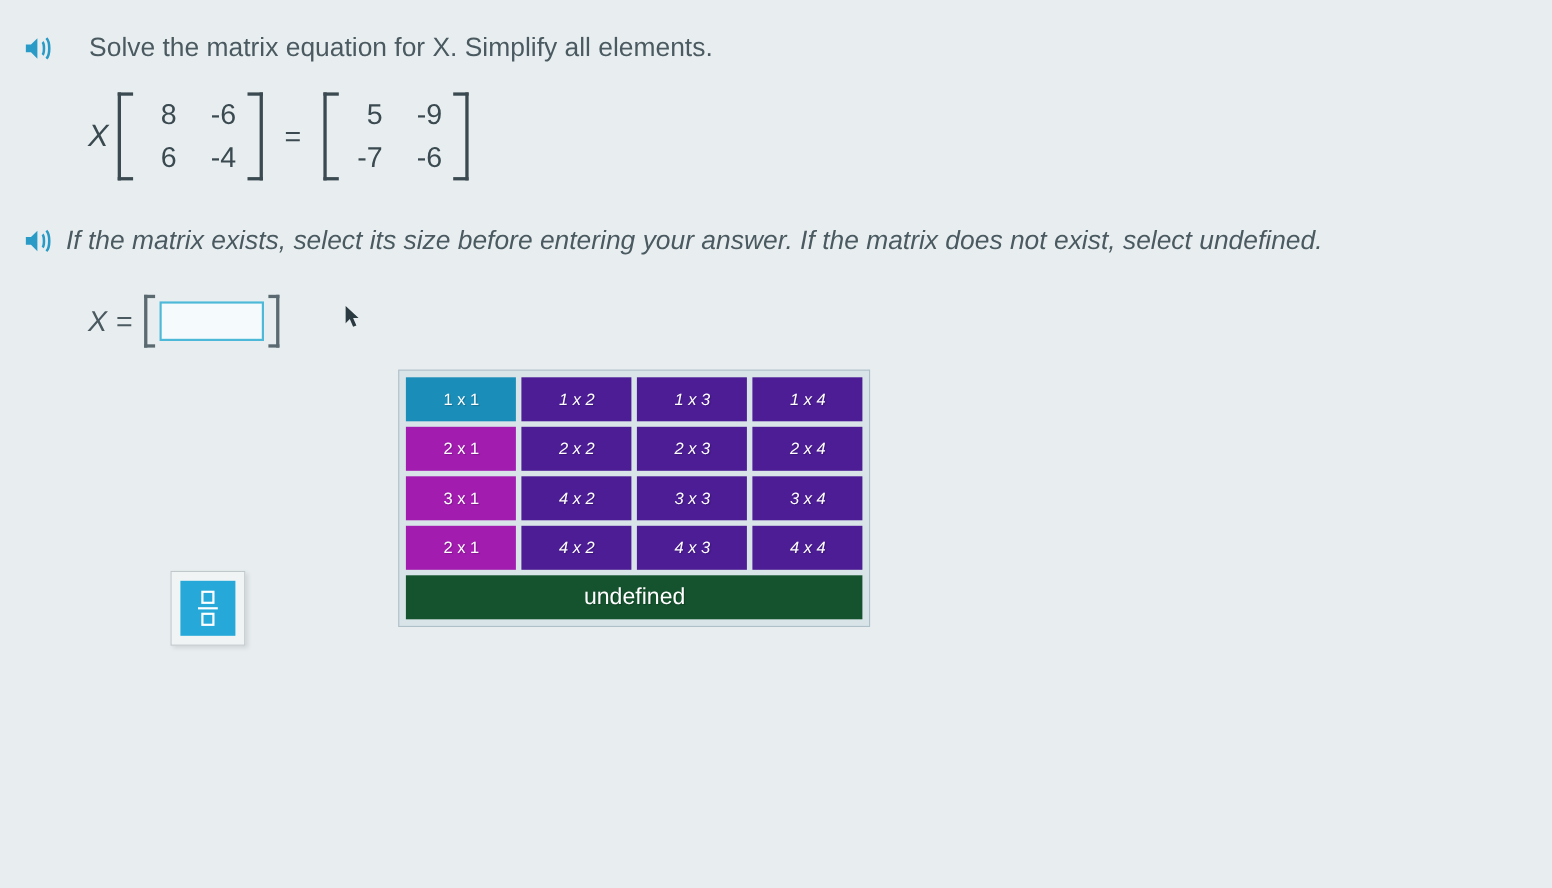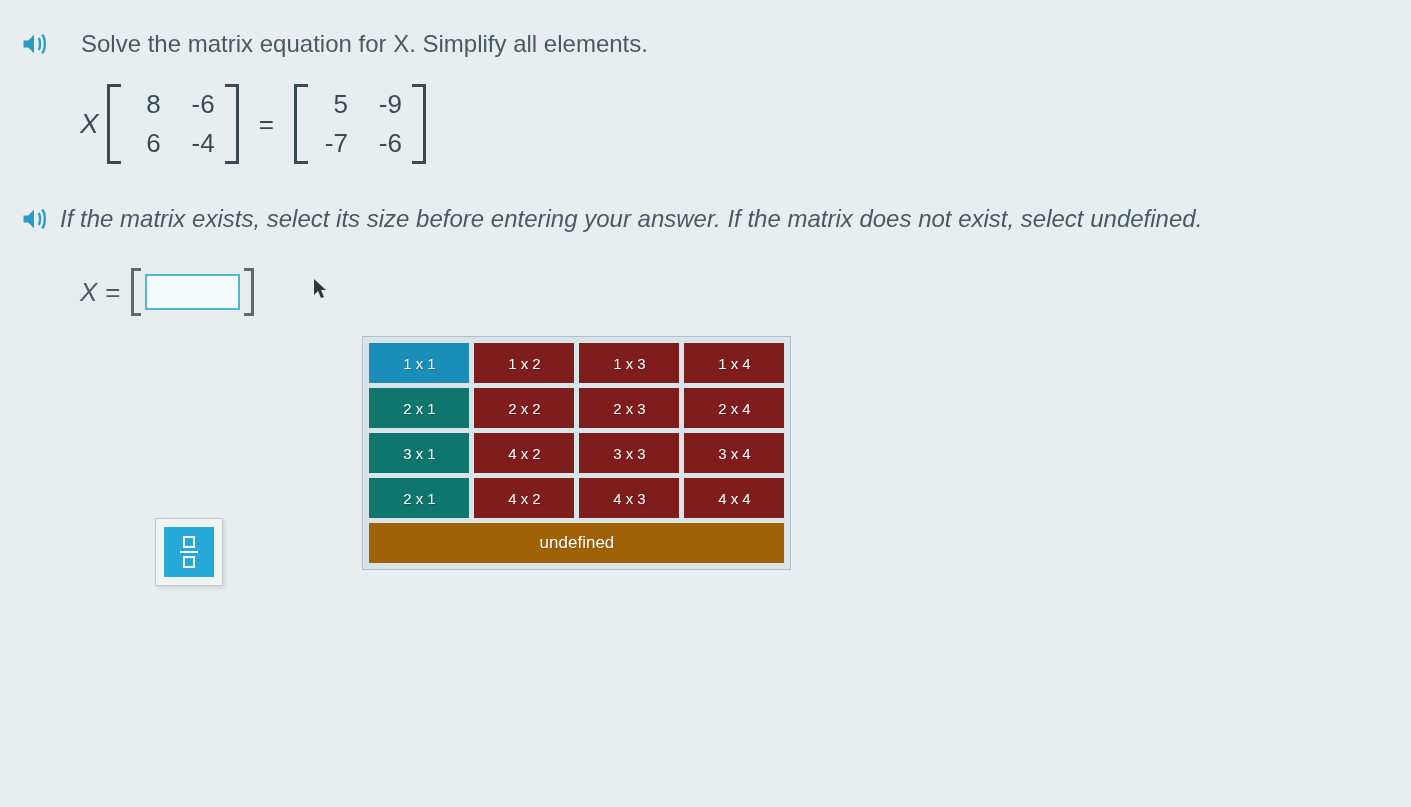--- a/index.html
+++ b/index.html
@@ -180,32 +180,33 @@
       color: #fff;
       font-size: 15px;
       font-family: Verdana, sans-serif;
       cursor: pointer;
       text-shadow: 1px 1px 1px rgba(0,0,0,0.2);
     }
     .size-btn.selected {
       background: #1a8db8;
     }
     .size-btn.light {
-      background: #7f1d1d;
+      background: #4c1d95;
+      font-style: italic;
     }
     .size-btn.medium {
-      background: #0f766e;
+      background: #a21caf;
     }
     .undefined-btn {
       width: 100%;
       height: 40px;
-      background: #a16207;
+      background: #14532d;
       border: none;
       color: #fff;
-      font-size: 17px;
+      font-size: 21px;
       font-family: Verdana, sans-serif;
       cursor: pointer;
       text-shadow: 1px 1px 1px rgba(0,0,0,0.2);
     }
   </style>
 </head>
 <body>
 
 
 

